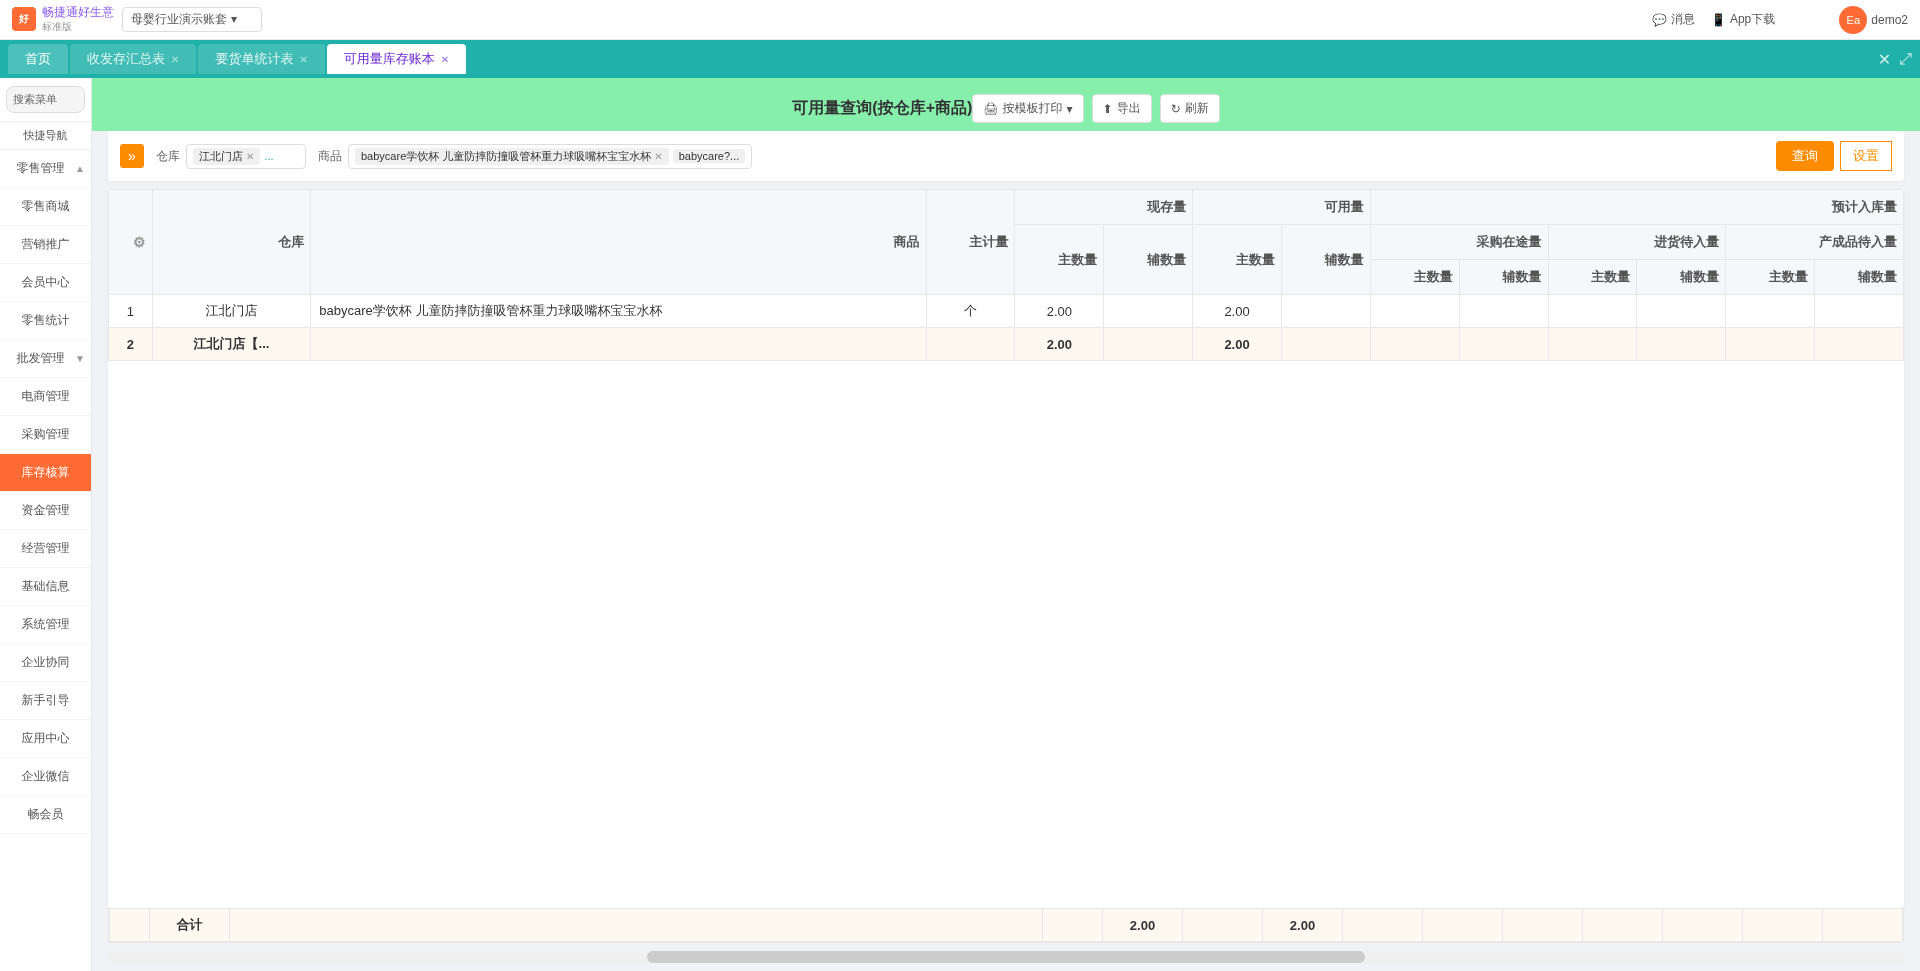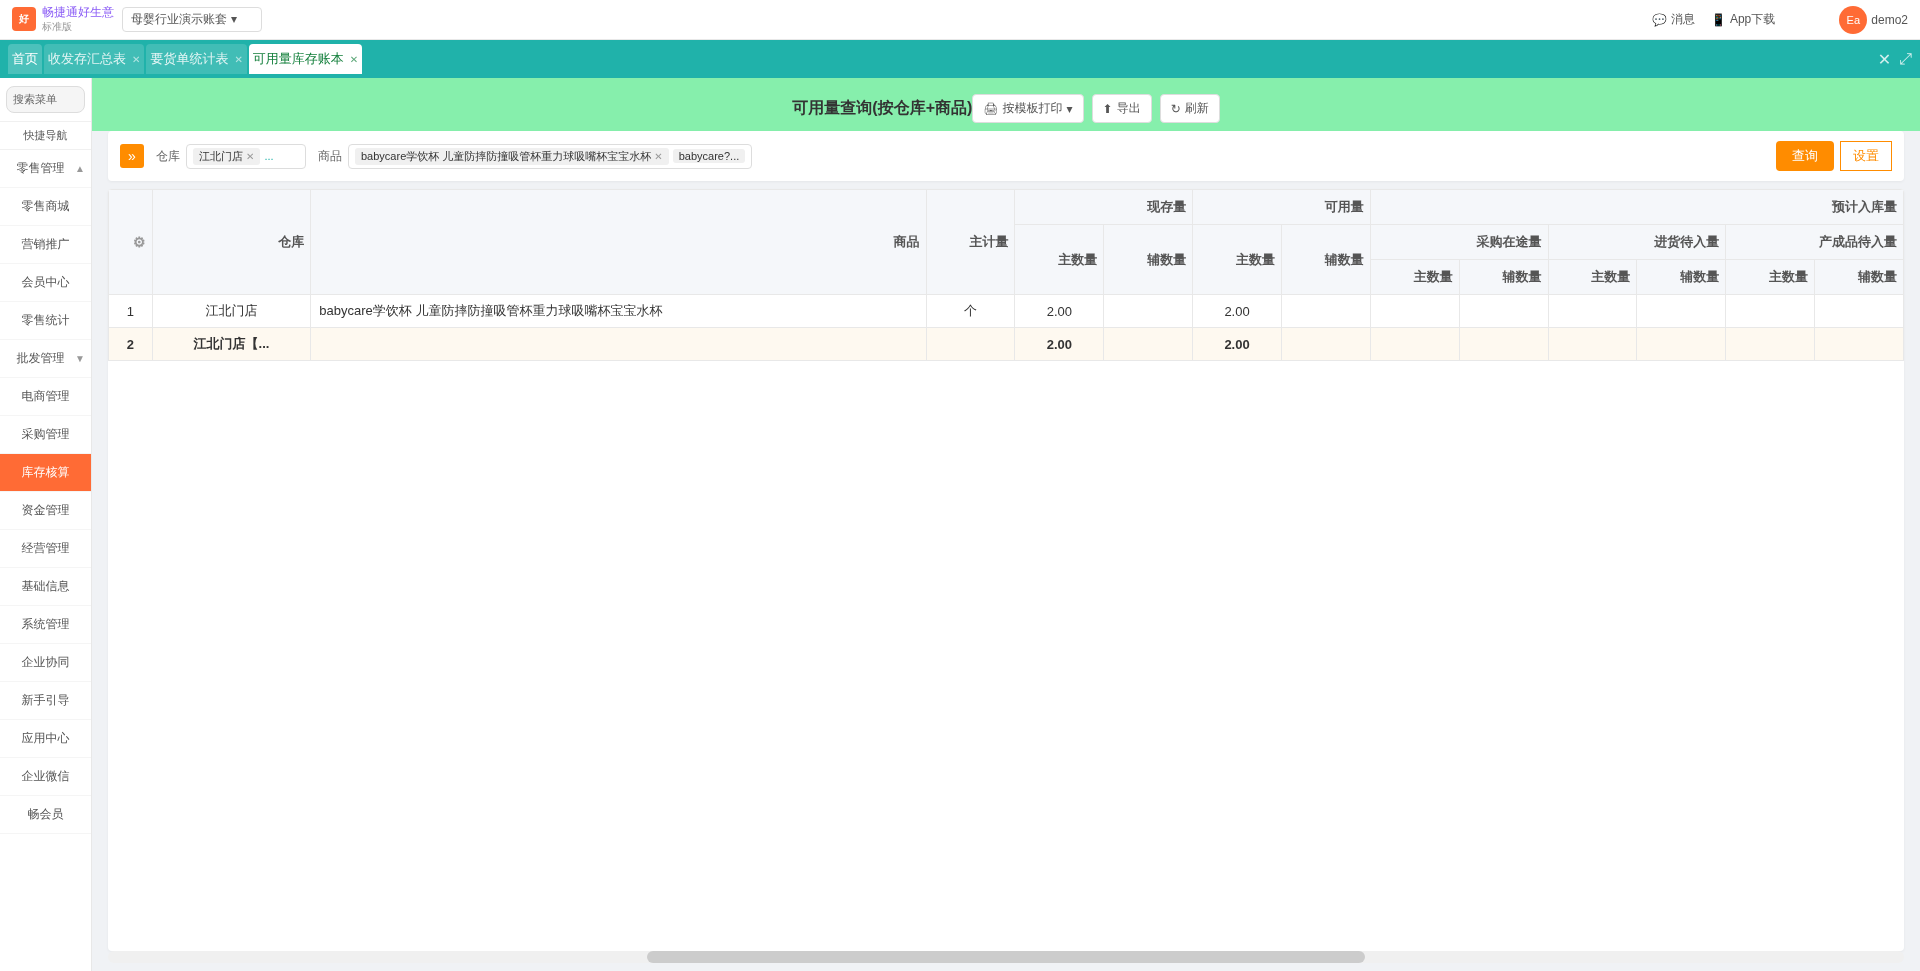--- a/index.html
+++ b/index.html
@@ -33,31 +33,31 @@
       display: flex;
       align-items: center;
       padding: 0 8px;
       flex-shrink: 0;
       gap: 2px;
     }
     .tab {
       height: 30px;
       display: flex;
       align-items: center;
-      padding: 0 4px;
+      padding: 0 17px;
       border-radius: 4px 4px 0 0;
       font-size: 13px;
       cursor: pointer;
       gap: 6px;
       color: rgba(255,255,255,0.85);
       background: rgba(255,255,255,0.15);
     }
     .tab.active {
       background: #fff;
-      color: #15803d;
+      color: #6d28d9;
     }
     .tab-close { font-size: 10px; opacity: 0.7; cursor: pointer; }
     .home-tab { background: rgba(255,255,255,0.2); color: white; }
     .tab-bar-right { margin-left: auto; display: flex; gap: 8px; }
     .tab-bar-btn { color: white; cursor: pointer; font-size: 16px; opacity: 0.8; }
 
     
     .main-layout {
       display: flex;
       flex: 1;
@@ -477,19 +477,41 @@
             <td></td>
             <td></td>
             <td></td>
             <td></td>
             <td></td>
           </tr>
         </tbody>
       </table>
     </div>
 
+    <div class="table-footer">
+      <table style="width:100%; border-collapse:collapse; font-size:13px;">
+        <tbody>
+            <tr>
+          <td style="width:40px; border:1px solid #e8e8e8; padding:7px 6px; text-align:center;"></td>
+          <td style="width:80px; border:1px solid #e8e8e8; padding:7px 8px; text-align:center; font-weight:600;">合计</td>
+          <td style="border:1px solid #e8e8e8; padding:7px 8px; text-align:center;"></td>
+          <td style="width:60px; border:1px solid #e8e8e8; padding:7px 8px; text-align:center;"></td>
+          <td style="width:80px; border:1px solid #e8e8e8; padding:7px 8px; text-align:center; font-weight:600;">2.00</td>
+          <td style="width:80px; border:1px solid #e8e8e8; padding:7px 8px; text-align:center;"></td>
+          <td style="width:80px; border:1px solid #e8e8e8; padding:7px 8px; text-align:center; font-weight:600;">2.00</td>
+          <td style="width:80px; border:1px solid #e8e8e8; padding:7px 8px; text-align:center;"></td>
+          <td style="width:80px; border:1px solid #e8e8e8; padding:7px 8px; text-align:center;"></td>
+          <td style="width:80px; border:1px solid #e8e8e8; padding:7px 8px; text-align:center;"></td>
+          <td style="width:80px; border:1px solid #e8e8e8; padding:7px 8px; text-align:center;"></td>
+          <td style="width:80px; border:1px solid #e8e8e8; padding:7px 8px; text-align:center;"></td>
+          <td style="width:80px; border:1px solid #e8e8e8; padding:7px 8px; text-align:center;"></td>
+          <td style="width:80px; border:1px solid #e8e8e8; padding:7px 8px; text-align:center;"></td>
+        </tr>
+      </tbody>
+        </table>
+    </div>
 
     <div class="scroll-bar-area">
       <div class="scroll-bar-thumb"></div>
     </div>
 
   </div>
 </div>
 
 </body></html>

